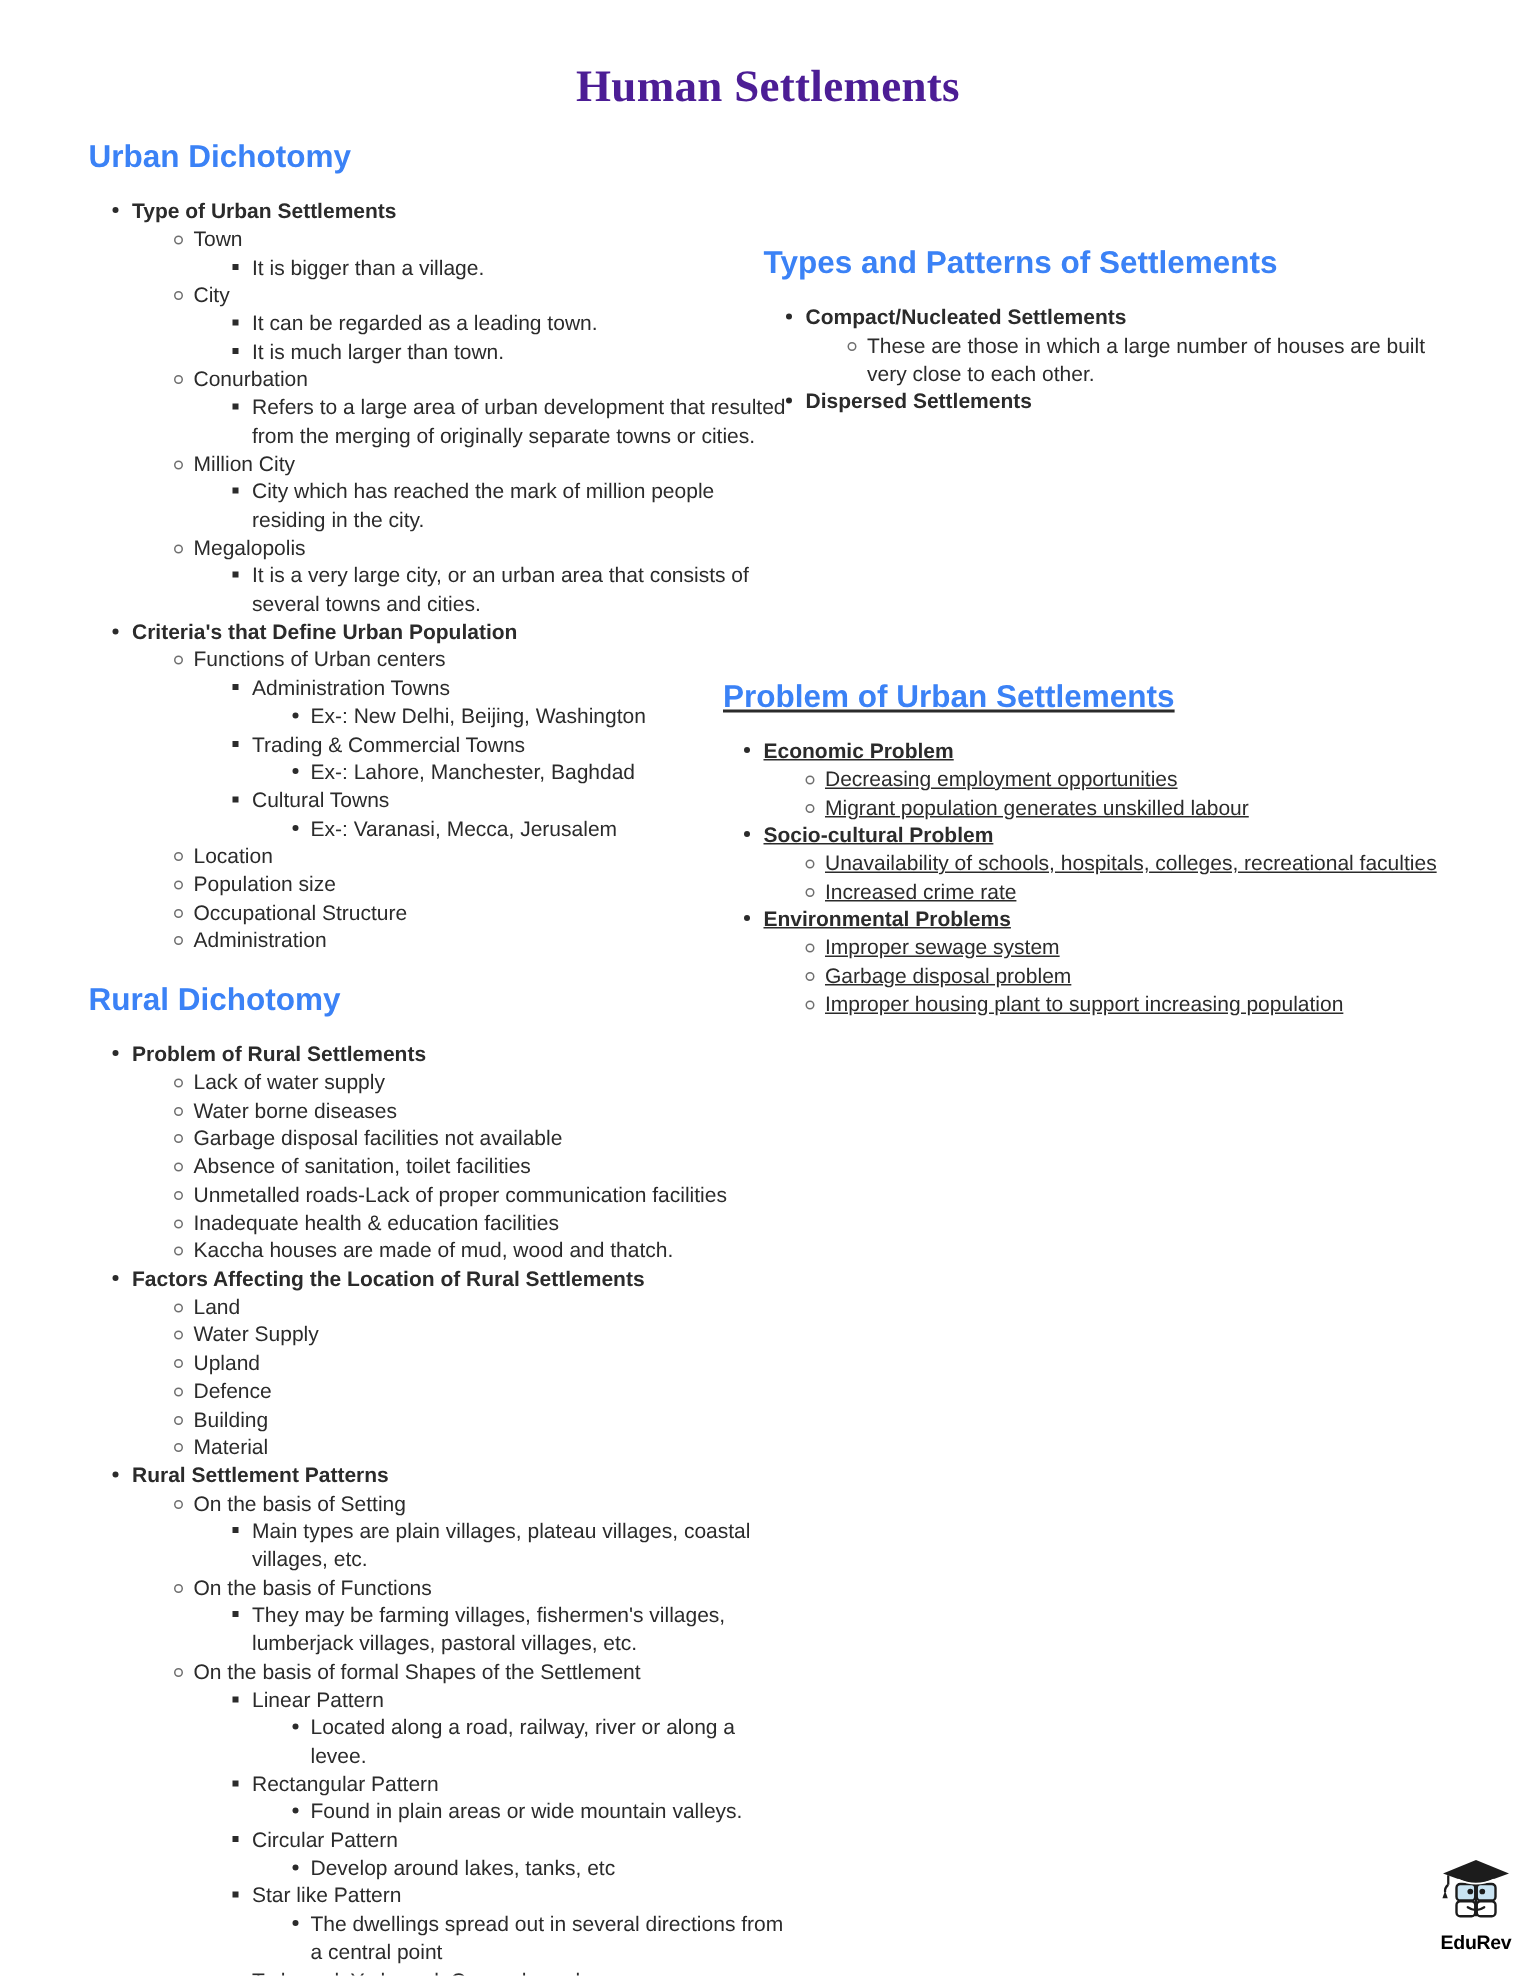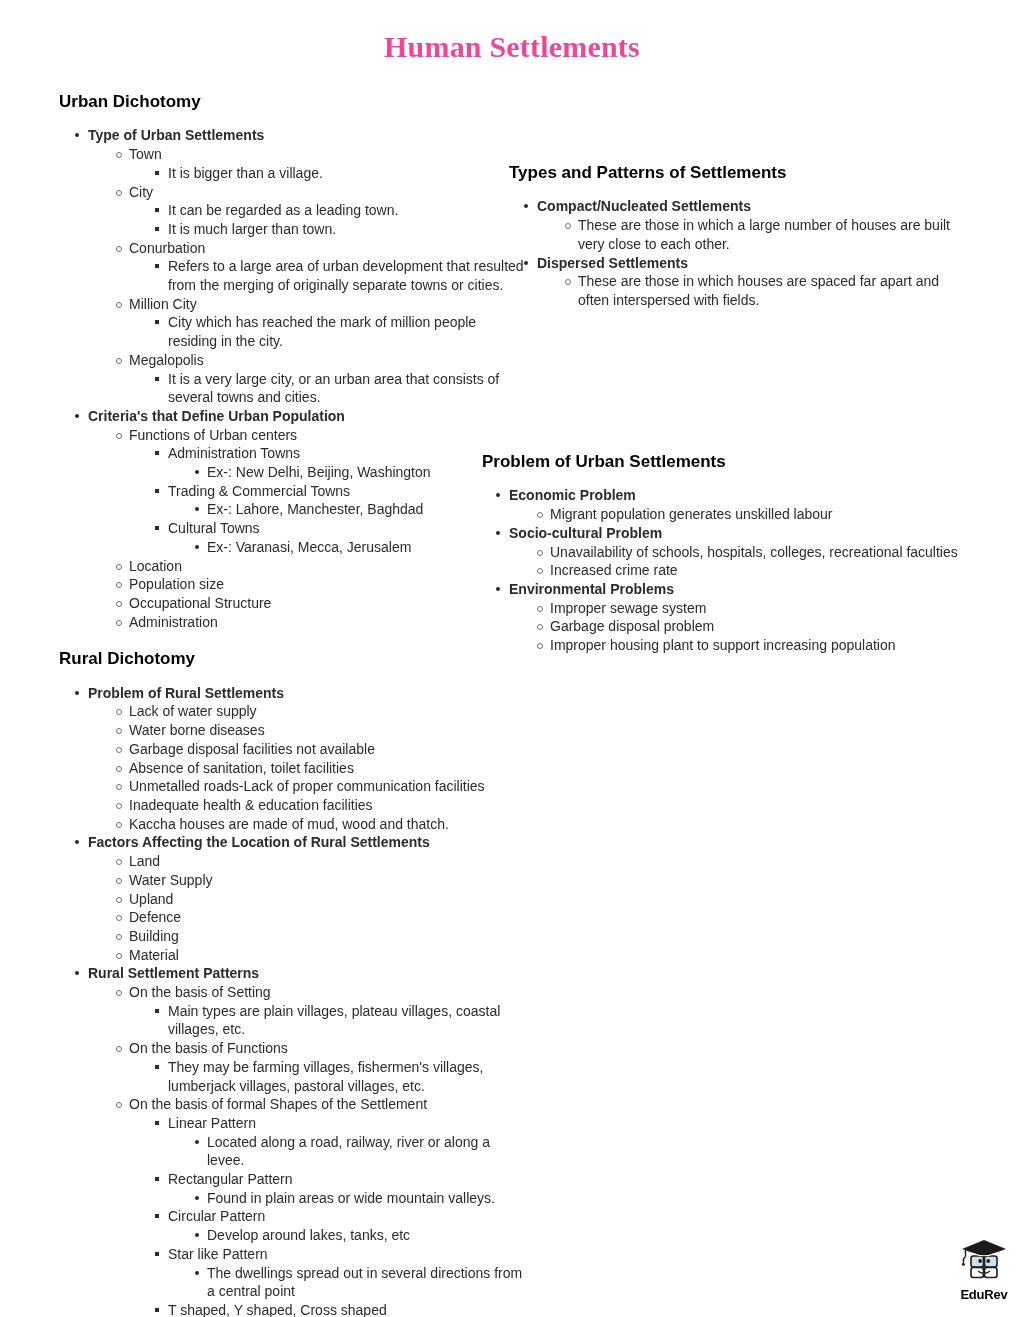--- a/index.html
+++ b/index.html
@@ -14,23 +14,23 @@
     position: relative;
     overflow: hidden;
   }
 
   
   .doc-title {
     text-align: center;
     font-family: "Liberation Serif", serif;
     font-weight: bold;
     font-size: 30px;
-    color: #ec4899;
+    color: #4c1d95;
     margin: 0;
-    padding-top: 30px;
+    padding-top: 41px;
     letter-spacing: 0.2px;
   }
 
   
   .page {
     position: relative;
     width: 1024px;
     height: 1317px;
   }
   .col-left {
@@ -43,27 +43,28 @@
     position: absolute;
     left: 465px;
     top: 163px;
     width: 490px;
   }
   .blk-problem {
     position: absolute;
     left: 482px;
     top: 452px;
     width: 490px;
+    text-decoration: underline;
   }
 
   
   .section-heading {
-    font-size: 17px;
+    font-size: 21px;
     font-weight: bold;
-    color: #000000;
+    color: #3b82f6;
     margin: 0 0 14px 0;
     line-height: 1.2;
   }
   .blk-types .section-heading { margin-left: 44px; }
 
   
   ul {
     margin: 0;
     padding: 0;
     list-style: none;
@@ -384,38 +385,36 @@
           <li>
             <span class="txt bold">Compact/Nucleated Settlements</span>
             <ul class="lv2">
               <li>
                 <span class="txt">These are those in which a large number of houses are built very close to each other.</span>
               </li>
             </ul>
           </li>
           <li>
             <span class="txt bold">Dispersed Settlements</span>
-            <ul class="lv2">
-              <li>
-                <span class="txt">These are those in which houses are spaced far apart and often interspersed with fields.</span>
-              </li>
-            </ul>
           </li>
         </ul>
       </div>
   </div>
 
   <div class="blk-problem">
     <h2 class="section-heading">Problem of Urban Settlements</h2>
     <div>
         <ul class="lv1">
           <li>
             <span class="txt bold">Economic Problem</span>
             <ul class="lv2">
               <li>
+                <span class="txt">Decreasing employment opportunities</span>
+              </li>
+              <li>
                 <span class="txt">Migrant population generates unskilled labour</span>
               </li>
             </ul>
           </li>
           <li>
             <span class="txt bold">Socio-cultural Problem</span>
             <ul class="lv2">
               <li>
                 <span class="txt">Unavailability of schools, hospitals, colleges, recreational faculties</span>
               </li>

